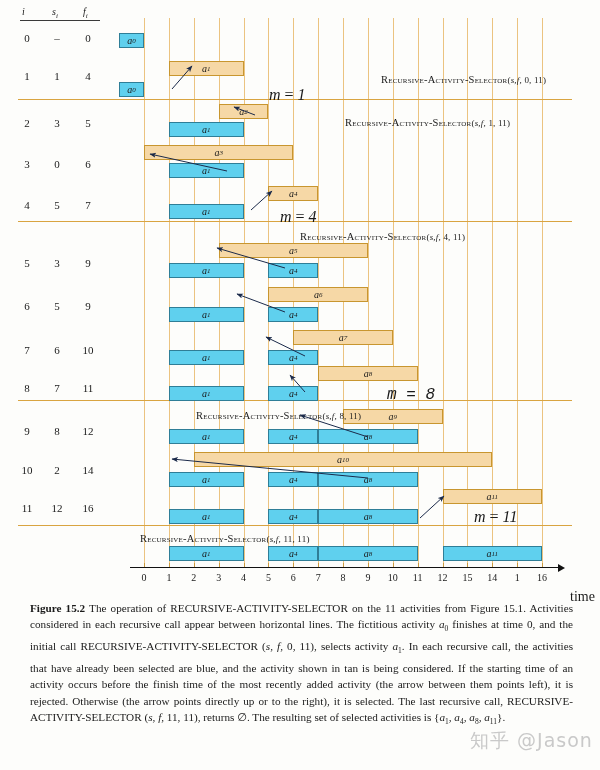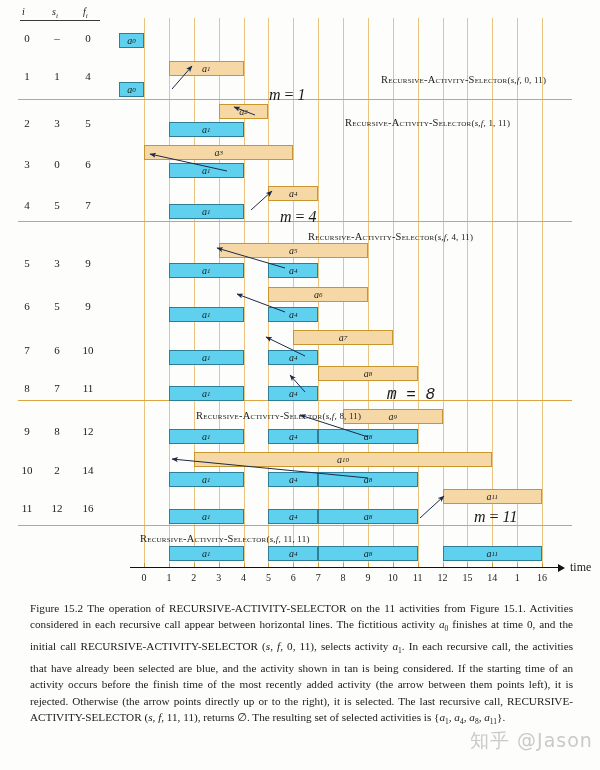--- a/index.html
+++ b/index.html
@@ -26,26 +26,26 @@
 
   .mlabel{position:absolute;font-size:16px;font-style:italic;white-space:nowrap;}
   .mlabel i{font-style:italic;}
 
   .call{position:absolute;font-size:9px;white-space:nowrap;font-variant:small-caps;letter-spacing:.2px;}
   .call .sc{font-variant:small-caps;}
 
   
   #axis{position:absolute;left:0;top:0;width:600px;height:598px;pointer-events:none;}
   .tick-label{position:absolute;font-size:10px;text-align:center;width:20px;}
-  .axis-time{position:absolute;font-size:12px;}
+  .axis-time{position:absolute;font-size:14px;margin-top:29px;}
 
   
   #caption{position:absolute;left:30px;top:600px;width:543px;
            font-size:11.2px;line-height:16.4px;text-align:justify;}
-  #caption b{font-weight:normal;}
+  #caption b{font-weight:bold;}
   #caption i{font-style:italic;}
   #caption sub{font-size:7.5px;}
 
   #watermark{position:absolute;left:470px;top:728px;font-size:19px;color:#c9c9c9;
              font-family:"DejaVu Sans",sans-serif;letter-spacing:1px;white-space:nowrap;}
   svg.ovl{position:absolute;left:0;top:0;width:600px;height:598px;pointer-events:none;}
 </style>
 </head>
 <body>
 
@@ -263,21 +263,21 @@
         <sub>8</sub>
       </div>
       <div class="bar blue" style="left: 442.5px; width: 99.5px; top: 546px;">
         <span style="font-style:italic">a</span>
         <sub>11</sub>
       </div>
     </div>
   <div id="calls">
       <div class="call" style="left: 345px; top: 74px; padding-left: 36px;"><span class="sc" style="font-size:10.5px">Recursive-Activity-Selector</span><span style="font-variant:normal">(<i>s</i>,<i>f</i>, 0, 11)</span></div>
       <div class="call" style="left: 345px; top: 117px;"><span class="sc" style="font-size:10.5px">Recursive-Activity-Selector</span><span style="font-variant:normal">(<i>s</i>,<i>f</i>, 1, 11)</span></div>
-      <div class="call" style="left: 308px; top: 231px;"><span class="sc" style="font-size:10.5px">Recursive-Activity-Selector</span><span style="font-variant:normal">(<i>s</i>,<i>f</i>, 4, 11)</span></div>
+      <div class="call" style="left: 300px; top: 231px;"><span class="sc" style="font-size:10.5px">Recursive-Activity-Selector</span><span style="font-variant:normal">(<i>s</i>,<i>f</i>, 4, 11)</span></div>
       <div class="call" style="left: 196px; top: 410px;"><span class="sc" style="font-size:10.5px">Recursive-Activity-Selector</span><span style="font-variant:normal">(<i>s</i>,<i>f</i>, 8, 11)</span></div>
       <div class="call" style="left: 140px; top: 533px;"><span class="sc" style="font-size:10.5px">Recursive-Activity-Selector</span><span style="font-variant:normal">(<i>s</i>,<i>f</i>, 11, 11)</span></div>
     </div>
   <div id="mlabels">
       <div class="mlabel" style="left: 269px; top: 86px;"><i>m</i> <span style="font-style:normal"> = </span> 1</div>
       <div class="mlabel" style="left: 280px; top: 208px;"><i>m</i> <span style="font-style:normal"> = </span> 4</div>
       <div class="mlabel" style="left: 387px; top: 386px; font-family: Liberation Mono, monospace;"><i>m</i> <span style="font-style:normal"> = </span> 8</div>
       <div class="mlabel" style="left: 474px; top: 508px;"><i>m</i> <span style="font-style:normal"> = </span> 11</div>
     </div>
   <div id="axis">

